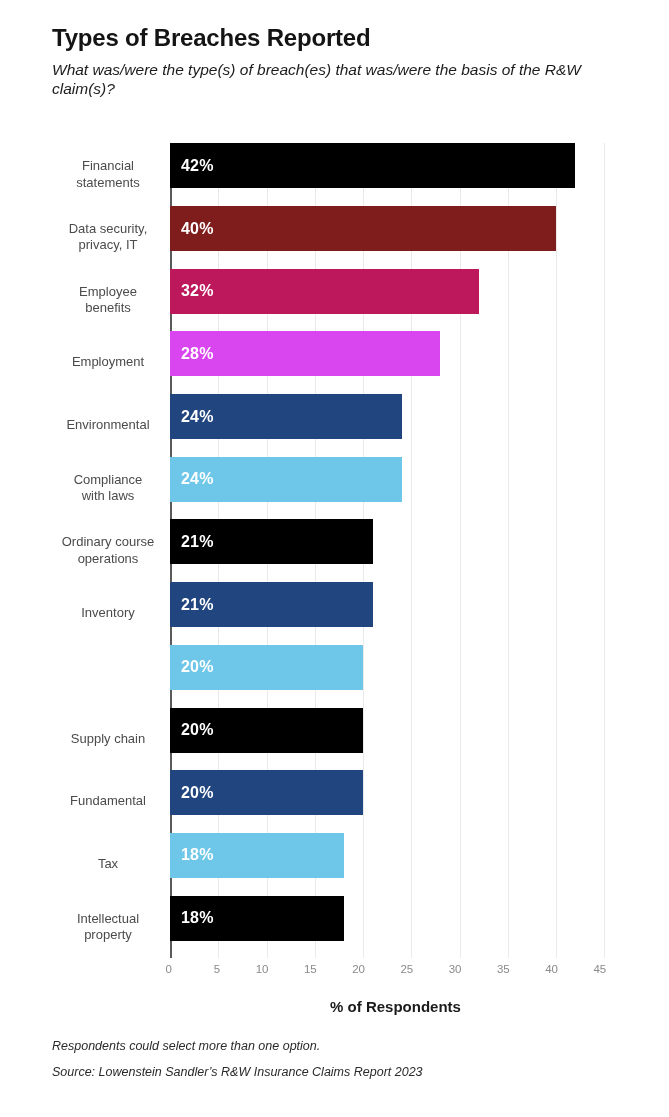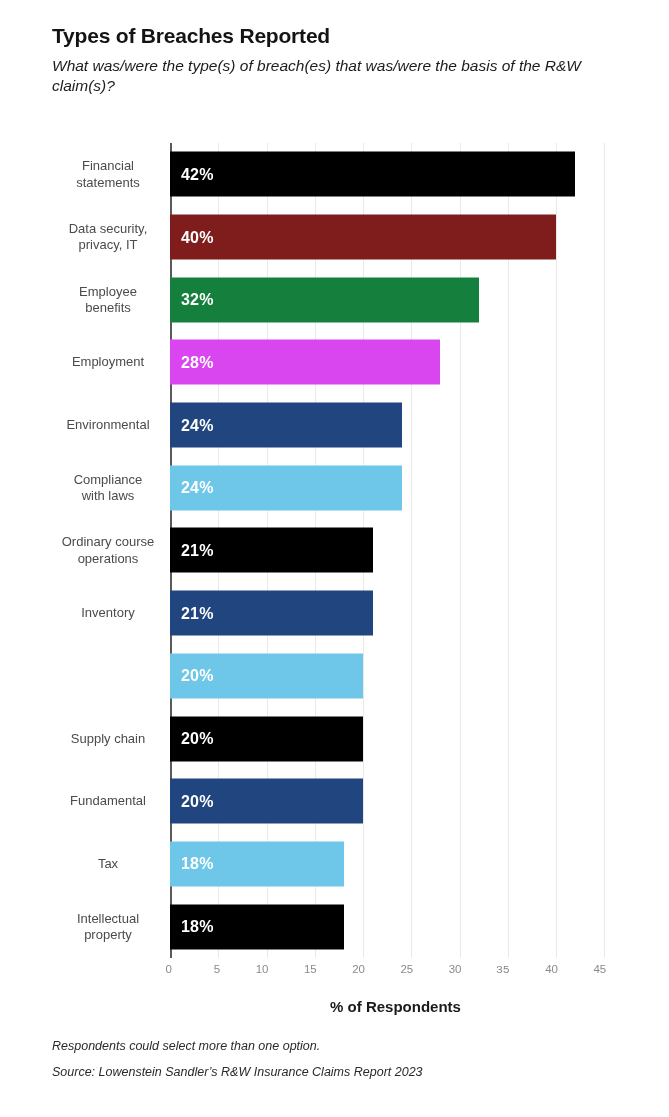--- a/index.html
+++ b/index.html
@@ -16,21 +16,21 @@
   }
 
   
   #chart-header {
     position: absolute;
     left: 52px;
     top: 24px;
     width: 570px;
   }
   #chart-title {
-    font-size: 21px;
+    font-size: 24px;
     font-weight: bold;
     color: #141414;
     letter-spacing: -0.2px;
     line-height: 1.15;
     margin: 0;
   }
   #chart-subtitle {
     font-size: 15.5px;
     font-style: italic;
     color: #1c1c1c;
@@ -88,21 +88,21 @@
     font-size: 13px;
     line-height: 1.25;
     color: #4b4b4b;
     left: 52px;
   }
   .bar-track {
     position: absolute;
     left: 170px;
     top: 50%;
     transform: translateY(-50%);
-    height: 45px;
+    height: 62px;
   }
   .bar {
     height: 45px;
     display: flex;
     align-items: center;
     box-sizing: border-box;
     padding-left: 11px;
   }
   .bar-value {
     font-size: 16px;
@@ -196,21 +196,21 @@
         <div class="row-label">Data security,<br>privacy, IT</div>
         <div class="bar-track">
           <div class="bar" style="width: 386px; background: #7f1d1d;">
             <span class="bar-value">40%</span>
           </div>
         </div>
       </div>
       <div class="bar-row">
         <div class="row-label">Employee<br>benefits</div>
         <div class="bar-track">
-          <div class="bar" style="width: 308.8px; background: #15803d;">
+          <div class="bar" style="width: 308.8px; background: #be185d;">
             <span class="bar-value">32%</span>
           </div>
         </div>
       </div>
       <div class="bar-row">
         <div class="row-label">Employment</div>
         <div class="bar-track">
           <div class="bar" style="width: 270.2px; background: #d946ef;">
             <span class="bar-value">28%</span>
           </div>
@@ -292,21 +292,21 @@
 </div>
 
 <div id="x-ticks">
     <div class="x-tick" style="left: 172px;">0</div>
     <div class="x-tick" style="left: 220.25px;">5</div>
     <div class="x-tick" style="left: 268.5px;">10</div>
     <div class="x-tick" style="left: 316.75px;">15</div>
     <div class="x-tick" style="left: 365px;">20</div>
     <div class="x-tick" style="left: 413.25px;">25</div>
     <div class="x-tick" style="left: 461.5px;">30</div>
-    <div class="x-tick" style="left: 509.75px; font-family: Liberation Mono, monospace;">35</div>
+    <div class="x-tick" style="left: 509.75px;">35</div>
     <div class="x-tick" style="left: 558px;">40</div>
     <div class="x-tick" style="left: 606.25px;">45</div>
   </div>
 
 <div id="x-axis-title">
   <span>% of Respondents</span>
 </div>
 
 <div id="footnotes">
   <div class="footnote">Respondents could select more than one option.</div>

